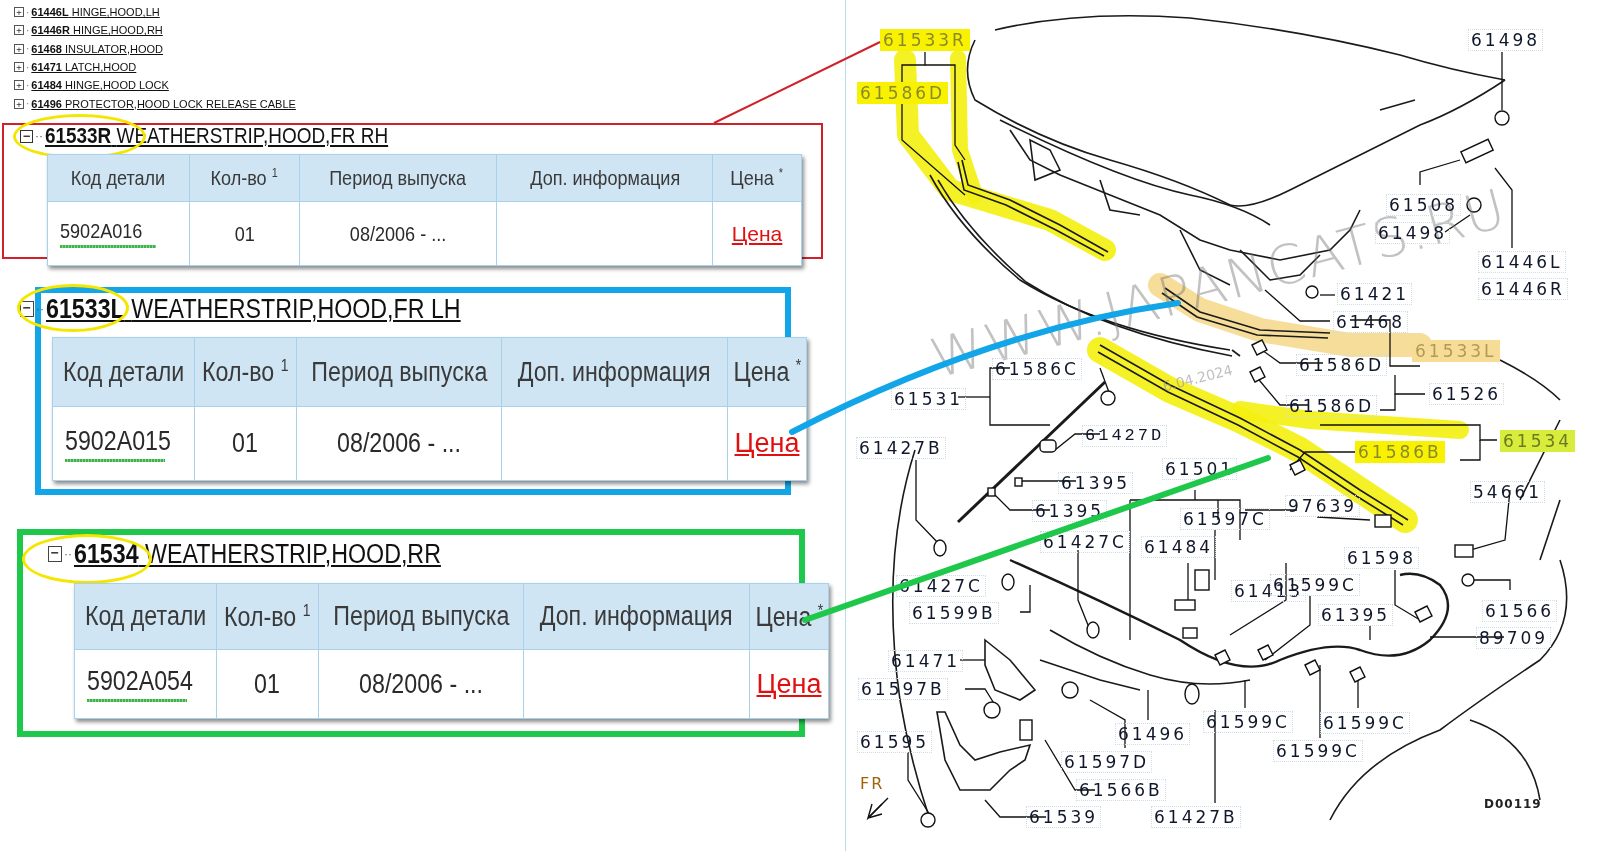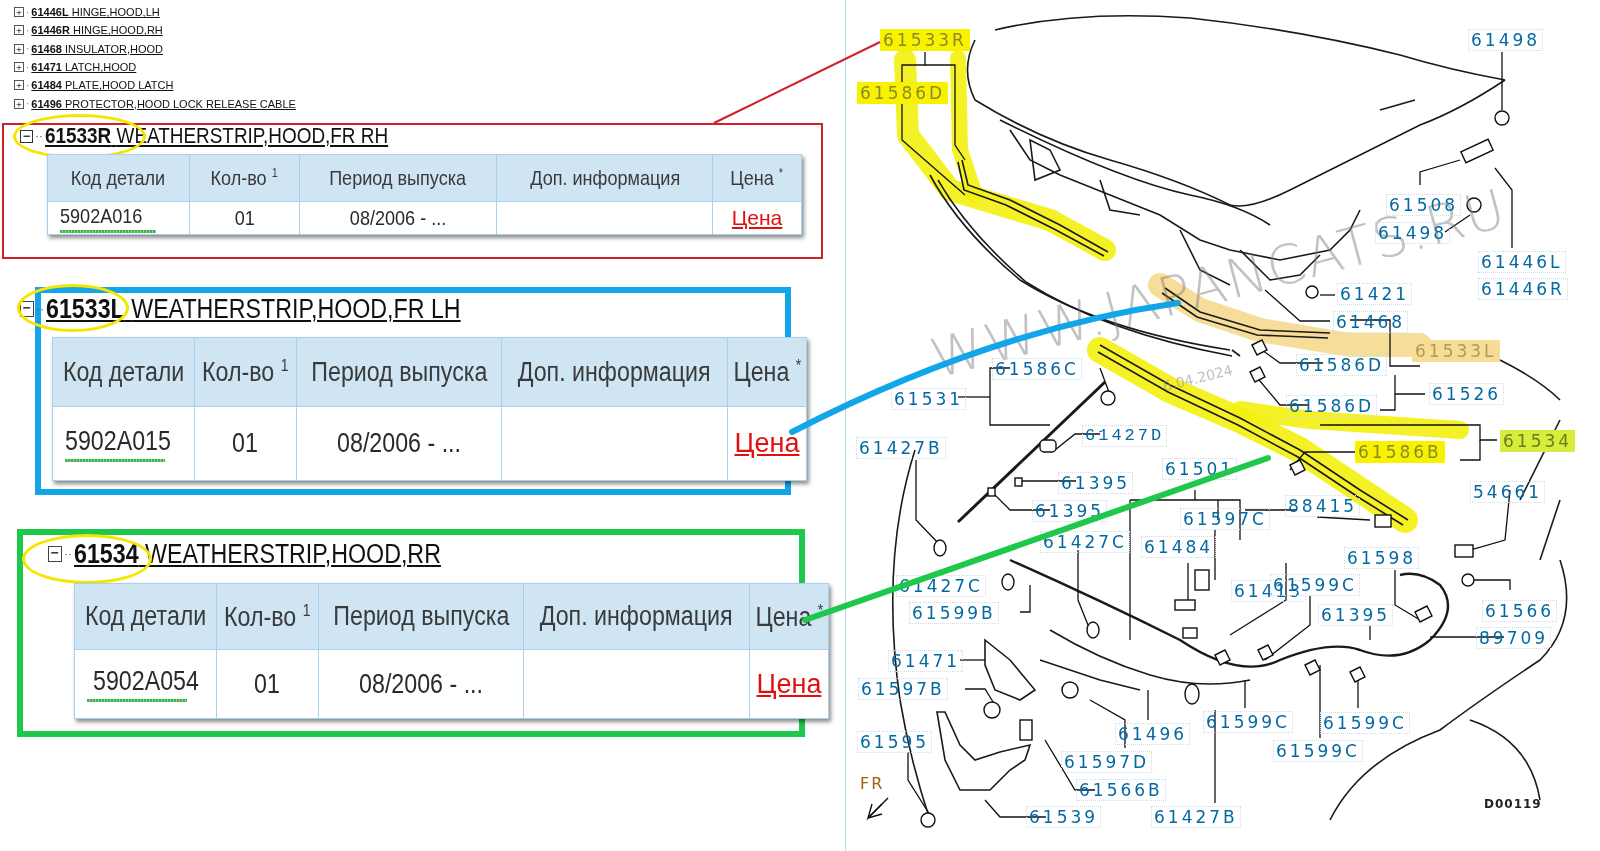--- a/index.html
+++ b/index.html
@@ -30,21 +30,21 @@
   table.parts td.code .underline-green { display: block; height: 3px; margin-top: 2px; background: repeating-linear-gradient(90deg, #3db34a 0 2px, #8ad592 2px 3px); }
   table.parts td.price a { color: #e01010; text-decoration: underline; font-weight: normal; cursor: pointer; }
   sup { font-size: 0.6em; }
 
   .frame { position: absolute; }
 
   
   .separator { position: absolute; left: 845px; top: 0; width: 1px; height: 851px; background: #b8dde8; }
   .diagram { position: absolute; left: 846px; top: 0; width: 754px; height: 851px; }
   .diagram svg { position: absolute; left: 0; top: 0; }
-  .callout { position: absolute; font-family: "DejaVu Sans", sans-serif; font-size: 17px; letter-spacing: 3px; color: #0369a1; border: 1px dotted #cfdde6; padding: 0 2px; line-height: 20px; background: rgba(255,255,255,0.0); white-space: nowrap; }
+  .callout { position: absolute; font-family: "DejaVu Sans", sans-serif; font-size: 17px; letter-spacing: 3px; color: #0f172a; border: 1px dotted #cfdde6; padding: 0 2px; line-height: 20px; background: rgba(255,255,255,0.0); white-space: nowrap; }
   .callout.hl-yellow { color: #8a8a2a; background: #f8f200; border-color: transparent; }
   .callout.hl-orange { color: #b09a5a; background: #f7dc96; border-color: transparent; }
   .callout.hl-green { color: #6a7a20; background: #d8ec3c; border-color: transparent; }
   .diagram-code { position: absolute; font-family: "DejaVu Sans", sans-serif; font-size: 12px; font-weight: bold; color: #222; letter-spacing: 1px; }
   .fr-label { position: absolute; font-family: "DejaVu Sans", sans-serif; font-size: 16px; color: #a16207; letter-spacing: 2px; }
   .watermark { position: absolute; font-family: "DejaVu Sans", sans-serif; font-size: 54px; color: rgba(120,120,120,0.45); transform: rotate(-15deg); transform-origin: left top; white-space: nowrap; letter-spacing: 2px; font-weight: 300; }
   .watermark-date { position: absolute; font-family: "DejaVu Sans", sans-serif; font-size: 14px; color: rgba(150,150,150,0.6); transform: rotate(-14deg); }
 
   .connector { position: absolute; left: 0; top: 0; pointer-events: none; }
 </style>
@@ -70,21 +70,21 @@
       <a class="tree-link"><b>61468</b> <span>INSULATOR,HOOD</span></a>
     </div>
     <div class="tree-item">
       <span class="tree-toggle">+</span>
         <span class="tree-dot">·</span>
       <a class="tree-link"><b>61471</b> <span>LATCH,HOOD</span></a>
     </div>
     <div class="tree-item">
       <span class="tree-toggle">+</span>
         <span class="tree-dot">·</span>
-      <a class="tree-link"><b>61484</b> <span>PLATE,HOOD LATCH</span></a>
+      <a class="tree-link"><b>61484</b> <span>HINGE,HOOD LOCK</span></a>
     </div>
     <div class="tree-item">
       <span class="tree-toggle">+</span>
         <span class="tree-dot">·</span>
       <a class="tree-link"><b>61496</b> <span>PROTECTOR,HOOD LOCK RELEASE CABLE</span></a>
     </div>
   </div>
 
   <div class="frame" style="left:2px; top:123px; width:821px; height:136px; border:2px solid #d0202a;"></div>
   <div class="group-title" style="left:20px; top:124px; height:24px; font-size:22px;">
@@ -95,21 +95,21 @@
   <div class="highlight-ellipse" style="left:13px; top:114px; width:133px; height:45px;"></div>
   <table class="parts" style="left:47px; top:154px; width:755px; font-size:21px;">
     <tbody>
         <tr style="height:47px;">
       <th style="width:142px;"><span class="cell">Код детали</span></th>
       <th style="width:110px;"><span class="cell"><span>Кол-во</span> <sup>1</sup></span></th>
       <th style="width:198px;"><span class="cell">Период выпуска</span></th>
       <th style="width:216px;"><span class="cell">Доп. информация</span></th>
       <th style="width:89px;"><span class="cell"><span>Цена</span> <sup>*</sup></span></th>
     </tr>
-    <tr style="height:33px;">
+    <tr style="height:64px;">
       <td class="code" style="padding-left:12px;"><span class="cell" style="transform-origin:left;">5902A016</span><span class="underline-green" style="width:96px;"></span></td>
       <td><span class="cell">01</span></td>
       <td><span class="cell">08/2006 - ...</span></td>
       <td><span class="cell"></span></td>
       <td class="price"><a>Цена</a></td>
     </tr>
   </tbody>
     </table>
 
   <div class="frame" style="left:35px; top:287px; width:756px; height:208px; border:6px solid #12a5e8;"></div>
@@ -148,21 +148,21 @@
   <table class="parts" style="left:74px; top:583px; width:703px; font-size:27px;">
     <tbody>
         <tr style="height:66px;">
       <th style="width:132px;"><span class="cell">Код детали</span></th>
       <th style="width:103px;"><span class="cell"><span>Кол-во</span> <sup>1</sup></span></th>
       <th style="width:184px;"><span class="cell">Период выпуска</span></th>
       <th style="width:200px;"><span class="cell">Доп. информация</span></th>
       <th style="width:84px;"><span class="cell"><span>Цена</span> <sup>*</sup></span></th>
     </tr>
     <tr style="height:69px;">
-      <td class="code" style="padding-left:12px;text-align:right;"><span class="cell" style="transform-origin:left;">5902A054</span><span class="underline-green" style="width:100px;"></span></td>
+      <td class="code" style="padding-left:12px;"><span class="cell" style="transform-origin:left;">5902A054</span><span class="underline-green" style="width:100px;"></span></td>
       <td><span class="cell">01</span></td>
       <td><span class="cell">08/2006 - ...</span></td>
       <td><span class="cell"></span></td>
       <td class="price"><a>Цена</a></td>
     </tr>
   </tbody>
     </table>
 </div>
 
 <div class="separator"></div>
@@ -334,21 +334,21 @@
   <span class="callout" style="left:440px; top:395px;">61586D</span>
   <span class="callout hl-green" style="left:654px; top:430px;">61534</span>
   <span class="callout hl-yellow" style="left:509px; top:441px;">61586B</span>
   <span class="callout" style="left:146px; top:358px;">61586C</span>
   <span class="callout" style="left:45px; top:388px;">61531</span>
   <span class="callout" style="left:10px; top:437px;">61427B</span>
   <span class="callout" style="left:236px; top:425px;font-family:Liberation Mono, monospace;">61427D</span>
   <span class="callout" style="left:212px; top:472px;">61395</span>
   <span class="callout" style="left:186px; top:500px;">61395</span>
   <span class="callout" style="left:316px; top:458px;">61501</span>
-  <span class="callout" style="left:439px; top:495px;">88415</span>
+  <span class="callout" style="left:439px; top:495px;">97639</span>
   <span class="callout" style="left:624px; top:481px;">54661</span>
   <span class="callout" style="left:334px; top:508px;">61597C</span>
   <span class="callout" style="left:194px; top:531px;">61427C</span>
   <span class="callout" style="left:295px; top:536px;">61484</span>
   <span class="callout" style="left:385px; top:536px;margin-top:44px;">61413</span>
   <span class="callout" style="left:498px; top:547px;">61598</span>
   <span class="callout" style="left:50px; top:575px;">61427C</span>
   <span class="callout" style="left:424px; top:574px;">61599C</span>
   <span class="callout" style="left:63px; top:602px;">61599B</span>
   <span class="callout" style="left:472px; top:604px;">61395</span>

